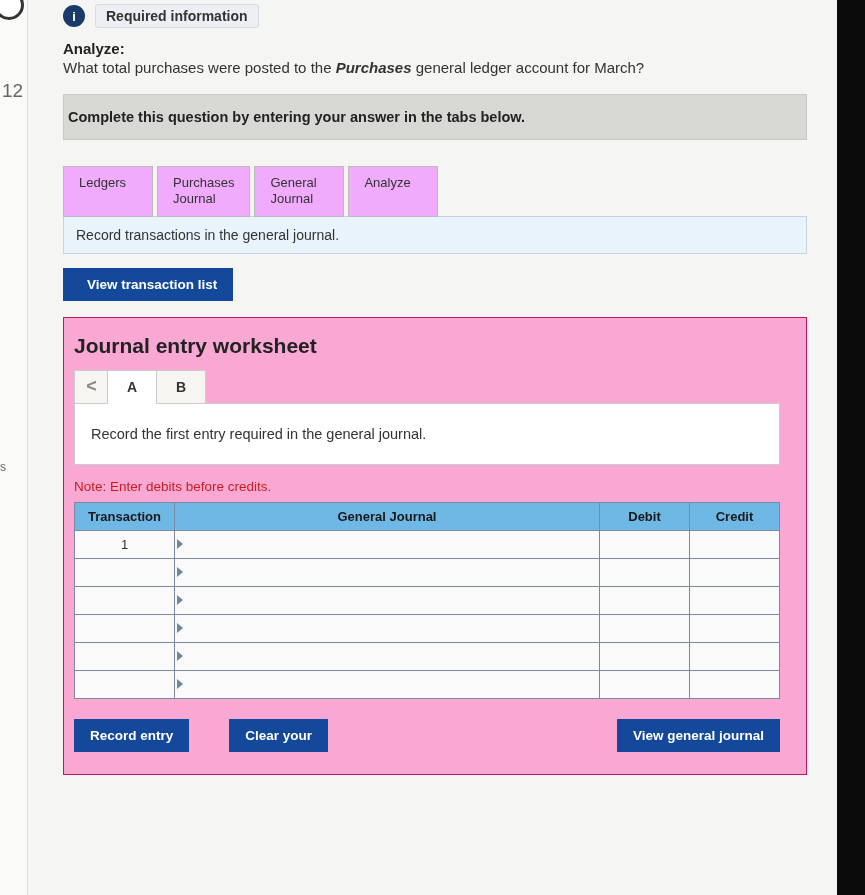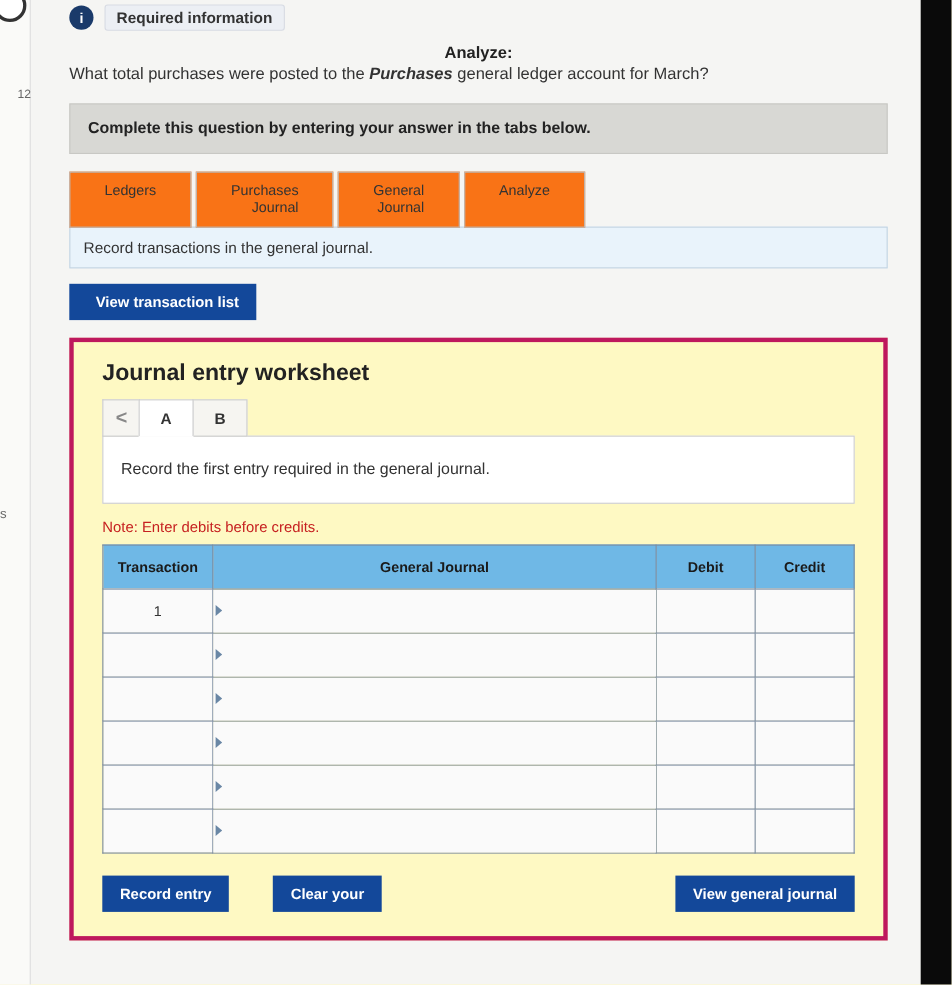--- a/index.html
+++ b/index.html
@@ -20,22 +20,22 @@
   }
   .left-rail {
     position: absolute;
     left: 0; top: 0; bottom: 0;
     width: 28px;
     background: #fafaf8;
     border-right: 1px solid #ddd;
   }
   .left-rail .badge-12 {
     position: absolute;
-    top: 80px; left: 16px;
-    font-size: 11px; color: #666;
+    top: 80px; left: 2px;
+    font-size: 19px; color: #666;
   }
   .left-rail .badge-s {
     position: absolute;
     top: 460px; left: 0;
     font-size: 12px; color: #666;
   }
   .left-rail .circle-top {
     position: absolute;
     top: -10px; left: -6px;
     width: 30px; height: 30px;
@@ -71,49 +71,48 @@
     border-radius: 3px;
     font-weight: bold;
     font-size: 14px;
     color: #333;
   }
   .analyze-header {
     font-weight: bold;
     font-size: 15px;
     color: #222;
     margin-top: 12px;
-    text-align: center;
   }
   .question-text {
     font-size: 15px;
     color: #333;
     margin-top: 2px;
     margin-bottom: 18px;
   }
   .question-text em { font-style: italic; font-weight: bold; }
   .instruction-banner {
     background: #d8d8d4;
     border: 1px solid #c8c8c4;
-    padding: 14px 16px;
+    padding: 14px 4px;
     font-weight: bold;
     font-size: 14.5px;
     color: #222;
-    margin-bottom: 16px;
+    margin-bottom: 26px;
   }
   .tabs-row {
     display: flex;
     gap: 4px;
     margin-bottom: 0;
   }
   .tab {
-    background: #f97316;
+    background: #f0abfc;
     border: 1px solid #bbb;
-    padding: 8px 31px;
+    padding: 8px 15px;
     min-width: 90px;
-    text-align: right;
+    text-align: left;
     font-size: 13px;
     color: #333;
     cursor: pointer;
     line-height: 1.25;
   }
   .subinstr {
     background: #e9f3fb;
     border: 1px solid #c2d3e2;
     padding: 10px 12px;
     font-size: 14px;
@@ -129,23 +128,23 @@
     font-size: 13.5px;
     padding: 9px 16px;
     border: none;
     cursor: pointer;
   }
   .view-txn {
     margin-bottom: 16px;
     padding-left: 24px;
   }
   .worksheet-box {
-    border: 4px solid #be185d;
-    background: #fef9c3;
-    padding: 16px 26px 22px 26px;
+    border: 1px solid #be185d;
+    background: #f9a8d4;
+    padding: 16px 26px 22px 10px;
   }
   .ws-title {
     font-size: 21px;
     font-weight: bold;
     color: #222;
     margin-bottom: 12px;
   }
   .ws-tabs {
     display: flex;
     align-items: center;
@@ -190,21 +189,21 @@
     margin: 14px 0 8px 0;
   }
   table.je {
     width: 100%;
     border-collapse: collapse;
     table-layout: fixed;
   }
   table.je th, table.je td {
     border: 1px solid #7a8aa0;
     font-size: 13px;
-    height: 40px;
+    height: 28px;
     padding: 4px 6px;
   }
   table.je th {
     background: #6fb8e6;
     color: #1a1a1a;
     font-weight: bold;
     text-align: center;
   }
   table.je td {
     background: #fafafa;

